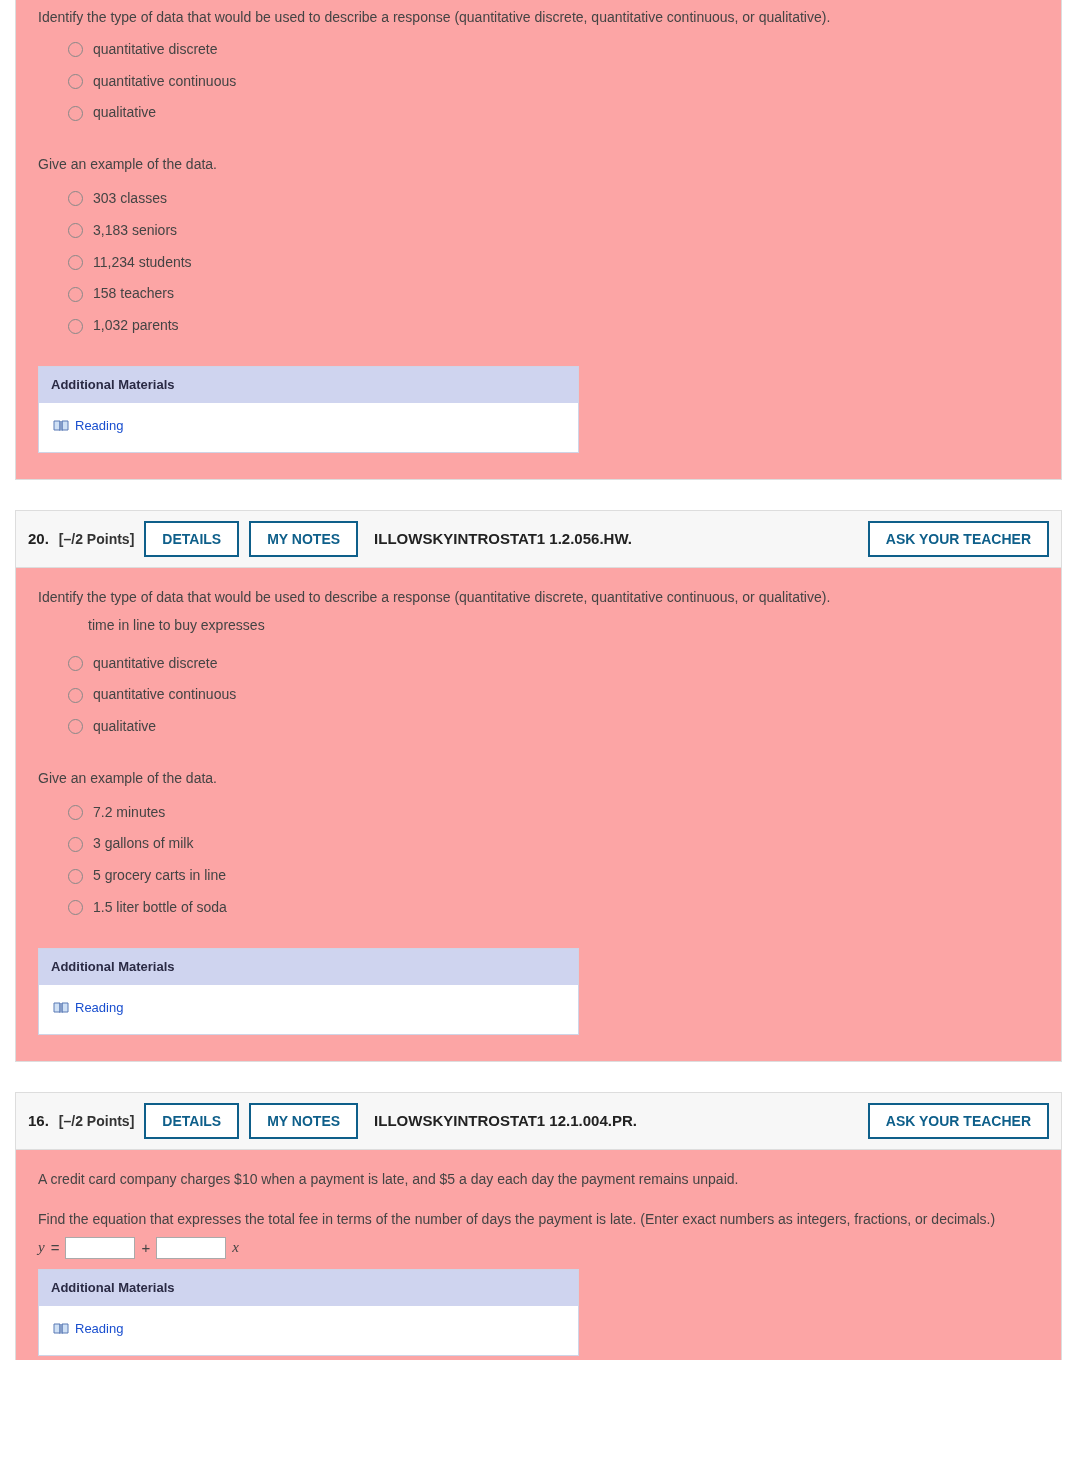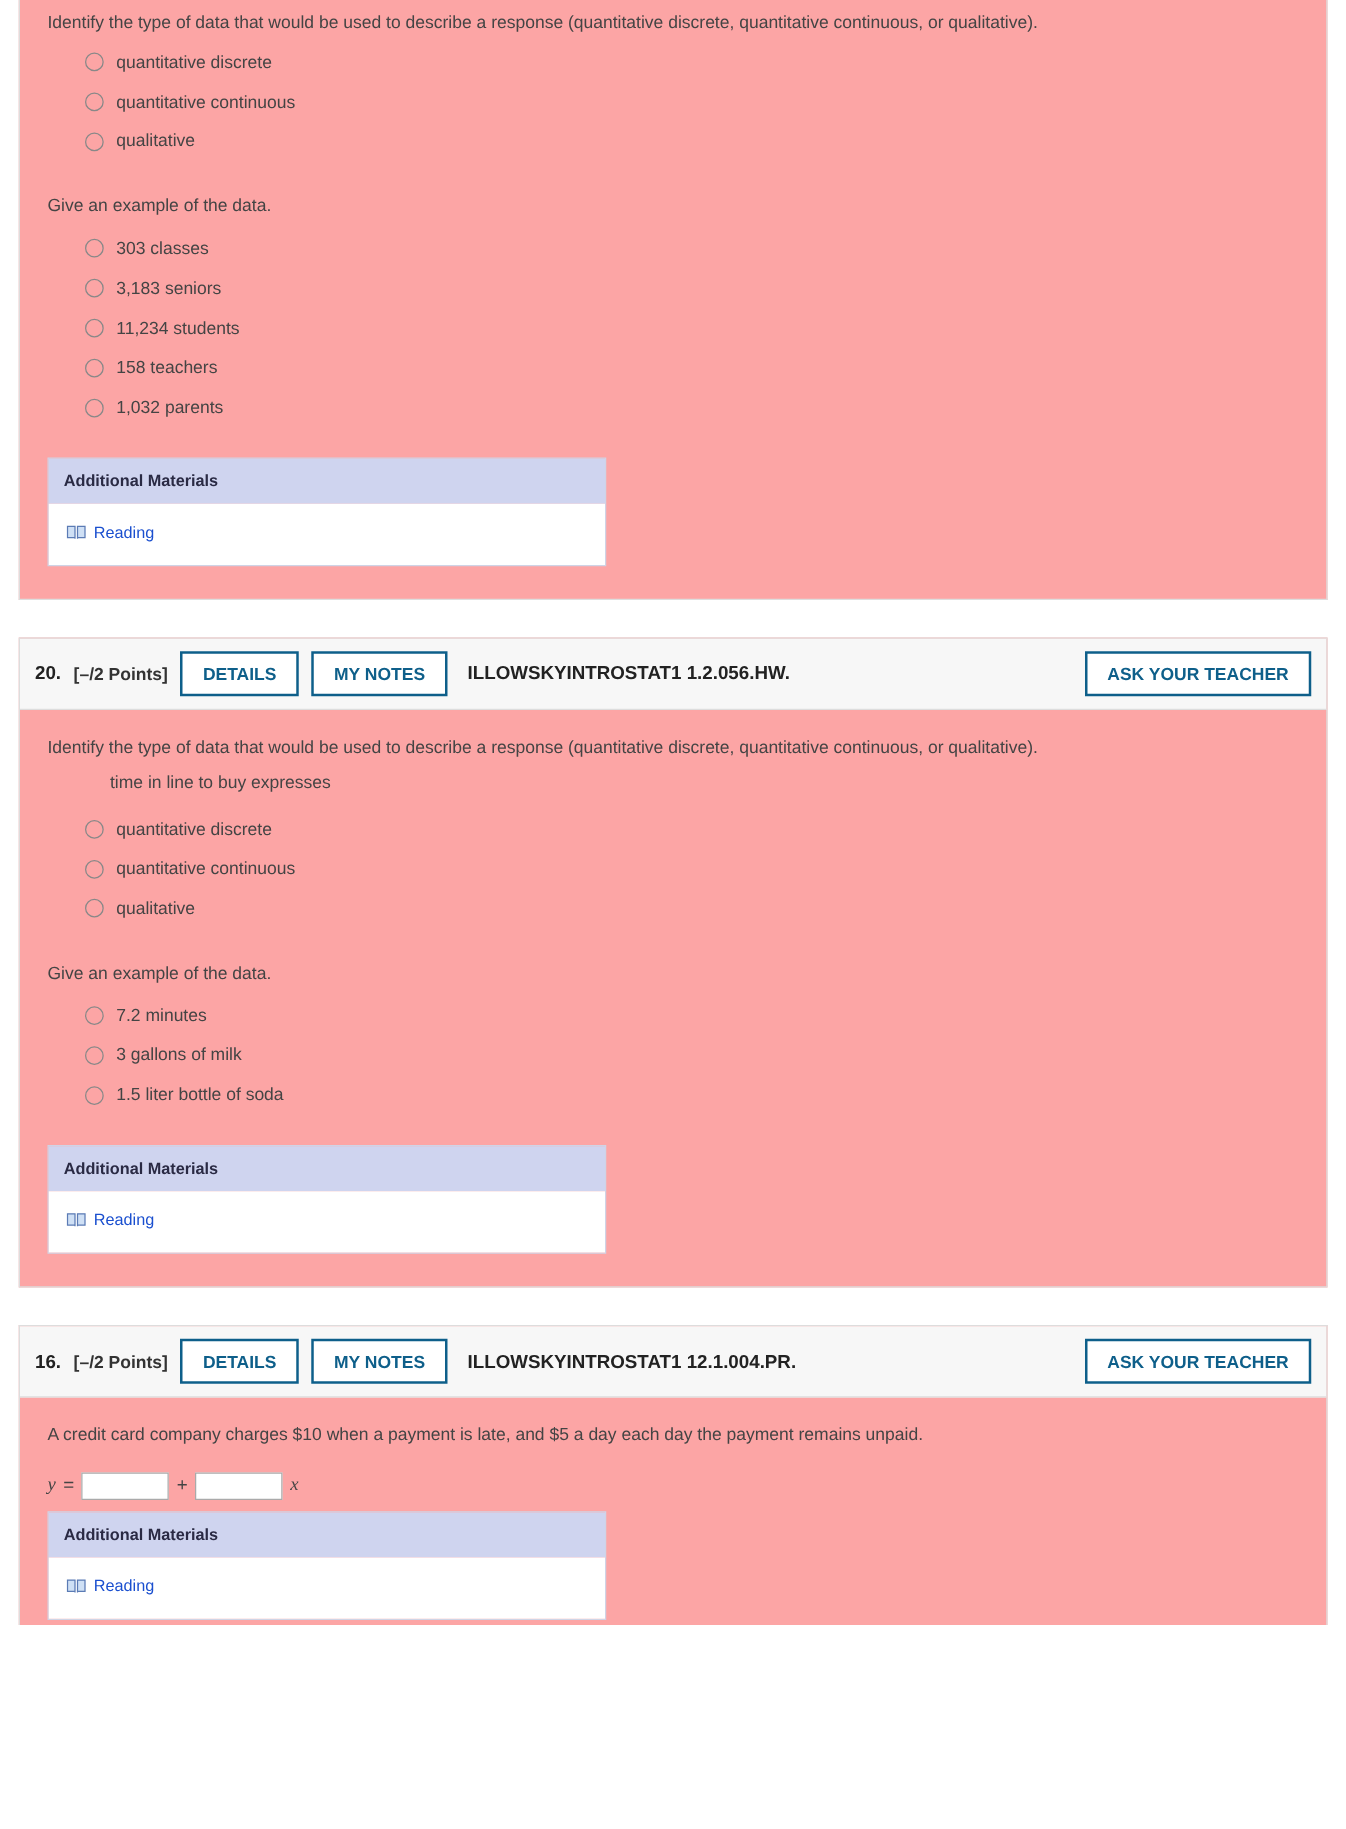--- a/index.html
+++ b/index.html
@@ -76,21 +76,21 @@
     display: inline-block;
     cursor: pointer;
     flex-shrink: 0;
   }
   .section-label {
     margin-bottom: 6px;
   }
   .additional-materials {
     margin-top: 10px;
     border: 1px solid #cfd4e6;
-    width: 447px;
+    width: 541px;
     max-width: 100%;
   }
   .am-header {
     background: #cfd4ef;
     padding: 7px 12px;
     font-weight: bold;
     font-size: 13px;
     color: #2a2a44;
   }
   .am-body {
@@ -226,20 +226,24 @@
       <div class="radio-row">
         <span class="radio-circle"></span>
         <span>7.2 minutes</span>
       </div>
       <div class="radio-row">
         <span class="radio-circle"></span>
         <span>3 gallons of milk</span>
       </div>
       <div class="radio-row">
         <span class="radio-circle"></span>
+        <span>5 grocery carts in line</span>
+      </div>
+      <div class="radio-row">
+        <span class="radio-circle"></span>
         <span>1.5 liter bottle of soda</span>
       </div>
     </div>
 
     <div class="additional-materials">
       <div class="am-header">Additional Materials</div>
       <div class="am-body">
         <span class="reading-link">
           <span class="book-icon">
             <svg width="16" height="12" viewBox="0 0 16 12">
@@ -258,20 +262,21 @@
     <span class="qnum-points">16.</span>
     <span class="points-detail">[–/2 Points]</span>
     <button class="btn-outline">DETAILS</button>
     <button class="btn-outline">MY NOTES</button>
     <span class="source-id">ILLOWSKYINTROSTAT1 12.1.004.PR.</span>
     <span class="spacer"></span>
     <button class="btn-outline">ASK YOUR TEACHER</button>
   </div>
   <div class="question-body" style="padding-bottom:4px;">
     <div class="prompt" style="margin-bottom:16px;">A credit card company charges $10 when a payment is late, and $5 a day each day the payment remains unpaid.</div>
+    <div class="prompt">Find the equation that expresses the total fee in terms of the number of days the payment is late. (Enter exact numbers as integers, fractions, or decimals.)</div>
     <div class="equation-row">
       <span>y</span>
       <span class="op">=</span>
       <input class="text-input" type="text" style="">
       <span class="op">+</span>
       <input class="text-input" type="text" style="">
       <span>x</span>
     </div>
 
     <div class="additional-materials" style="margin-top:8px;">

